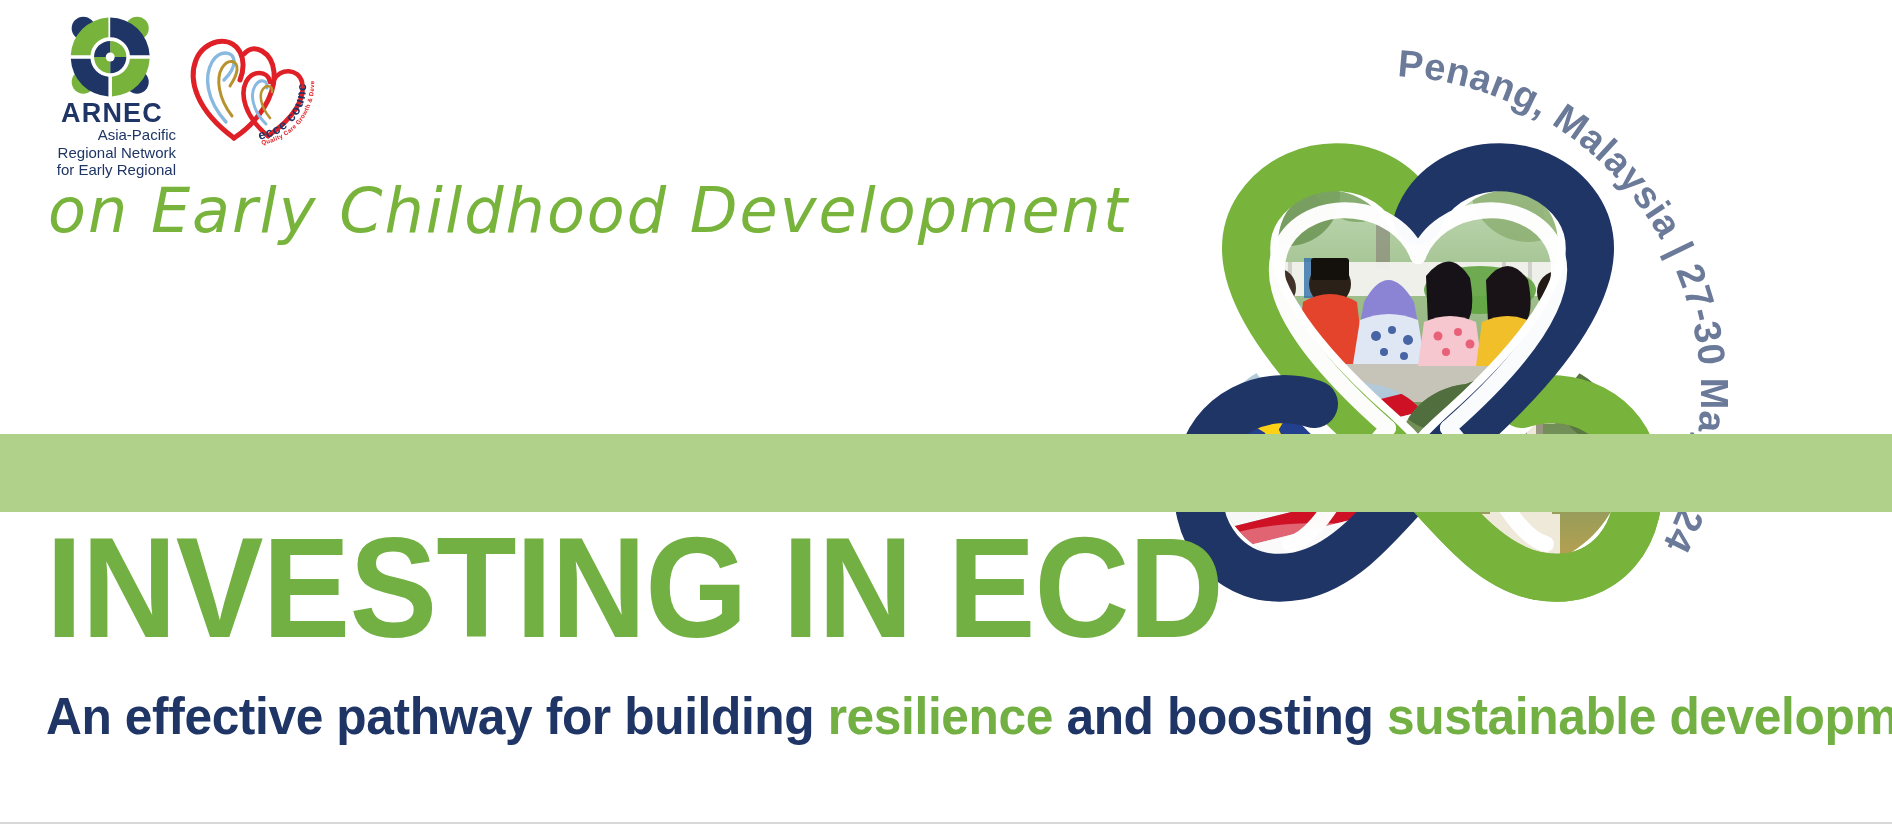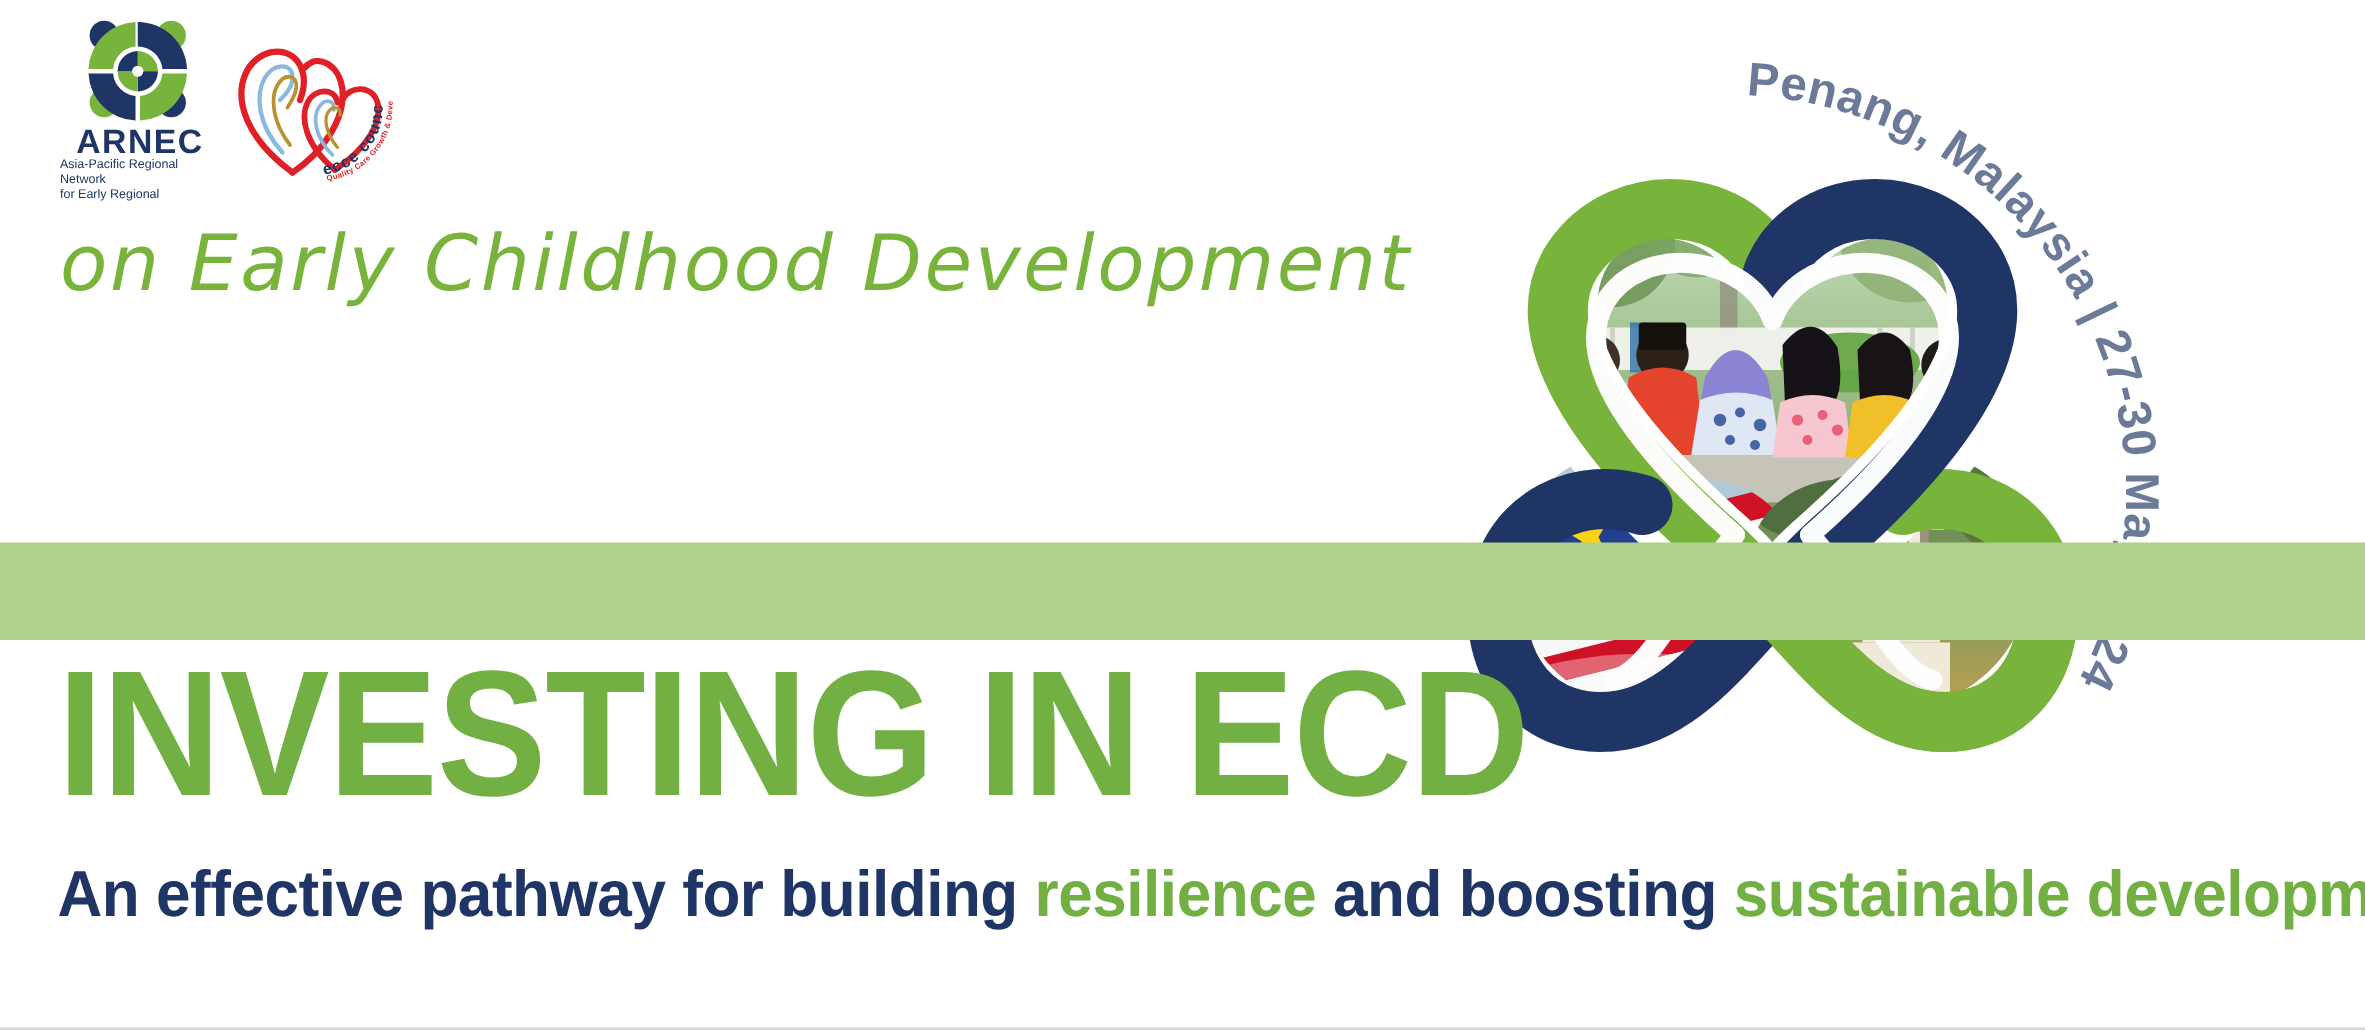--- a/index.html
+++ b/index.html
@@ -24,21 +24,21 @@
   .arnec-wrap { position:absolute; left:0; top:0; width:120px; height:140px; }
   .arnec-mark { position:absolute; left:14px; top:0; width:92px; height:86px; }
   .arnec-name {
     position:absolute; left:0; top:86px; width:120px;
     text-align:center; font-size:27px; font-weight:700;
     letter-spacing:1.2px; color:#1f3566;
     font-family:"Liberation Sans", sans-serif; line-height:1;
   }
   .arnec-tag {
     position:absolute; left:-4px; top:112px; width:128px;
-    text-align:left; font-size:10px; color:#1f3566;
+    text-align:right; font-size:15px; color:#1f3566;
     line-height:1.18; font-family:"Liberation Sans", sans-serif;
   }
 
   .ecce-wrap { position:absolute; left:130px; top:4px; width:140px; height:130px; }
 
   
   #conf-title {
     position:absolute; left:48px; top:166px; width:900px;
     font-family:"DejaVu Sans", sans-serif;
     line-height:0.95;

